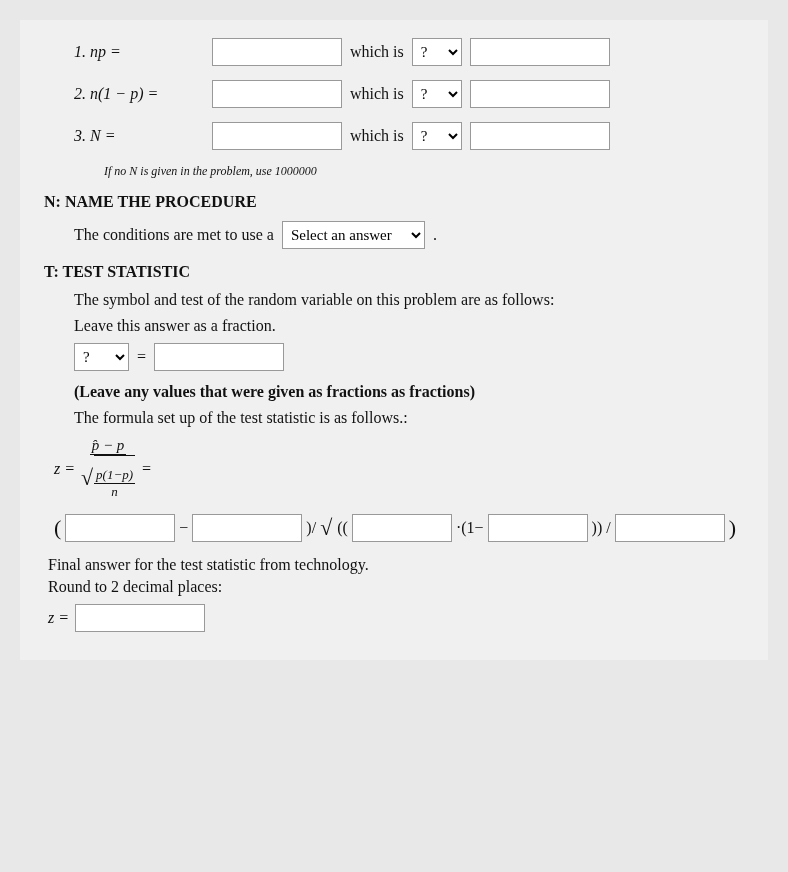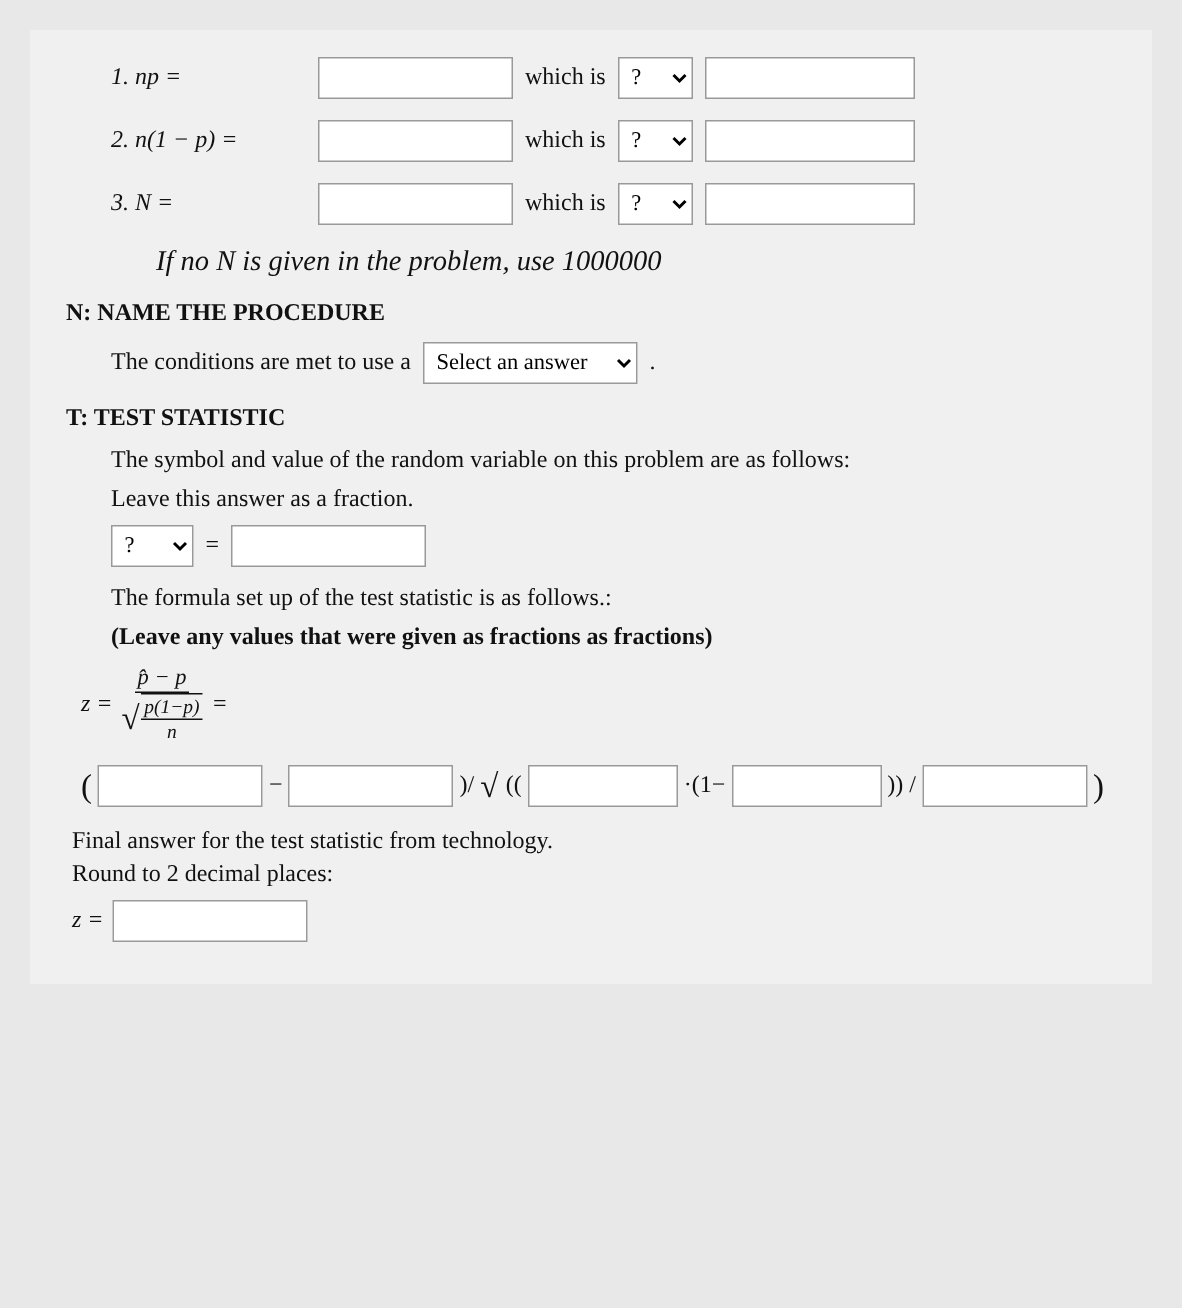--- a/index.html
+++ b/index.html
@@ -47,21 +47,21 @@
       font-family: inherit;
       cursor: pointer;
     }
     .indent {
       margin-left: 30px;
     }
     .note {
       font-style: italic;
       margin-left: 60px;
       margin-bottom: 14px;
-      font-size: 19px;
+      font-size: 12px;
     }
     .subsection {
       margin-bottom: 10px;
     }
     .bold {
       font-weight: normal;
     }
     .fraction {
       display: inline-flex;
       flex-direction: column;
@@ -85,21 +85,21 @@
       display: inline-flex;
       align-items: center;
     }
     .sqrt-symbol {
       font-size: 22px;
       line-height: 1;
       margin-right: 1px;
     }
     .sqrt-content {
       border-top: 1.5px solid #111;
-      padding-top: 0;
+      padding-top: 10px;
       font-style: italic;
     }
     .sqrt-frac {
       display: inline-flex;
       flex-direction: column;
       align-items: center;
       font-size: 13px;
     }
     .sqrt-frac .s-num {
       border-bottom: 1px solid #111;
@@ -184,38 +184,38 @@
         <option>1-sample t-test</option>
       </select>
       <span>.</span>
     </div>
   </div>
 
   <div class="subsection">
     <div class="section-title">T: TEST STATISTIC</div>
 
     <div class="indent" style="margin-bottom:8px;">
-      <p>The symbol and value of the random variable on this problem are as follows:</p>
+      <p>The symbol and test of the random variable on this problem are as follows:</p>
       <p class="bold">Leave this answer as a fraction.</p>
     </div>
 
     <div class="row indent" style="margin-bottom:12px;">
       <select style="width:55px;">
         <option>?</option>
         <option>p̂</option>
         <option>x</option>
         <option>z</option>
       </select>
       <span style="font-size:16px;">=</span>
       <input type="text" class="medium" value="" style="">
     </div>
 
     <div class="indent" style="margin-bottom:6px;">
+      <p style="font-weight:bold;">(Leave any values that were given as fractions as fractions)</p>
       <p>The formula set up of the test statistic is as follows.:</p>
-      <p style="font-weight:bold;">(Leave any values that were given as fractions as fractions)</p>
     </div>
 
     <div class="z-formula" style="margin-left:10px; margin-top:10px;">
       <span style="font-style:italic;">z =</span>
       <div class="fraction">
         <span class="numer">p̂ − p</span>
         <div class="sqrt-wrapper">
           <span class="sqrt-symbol">√</span>
           <div class="sqrt-content">
             <div class="sqrt-frac">

